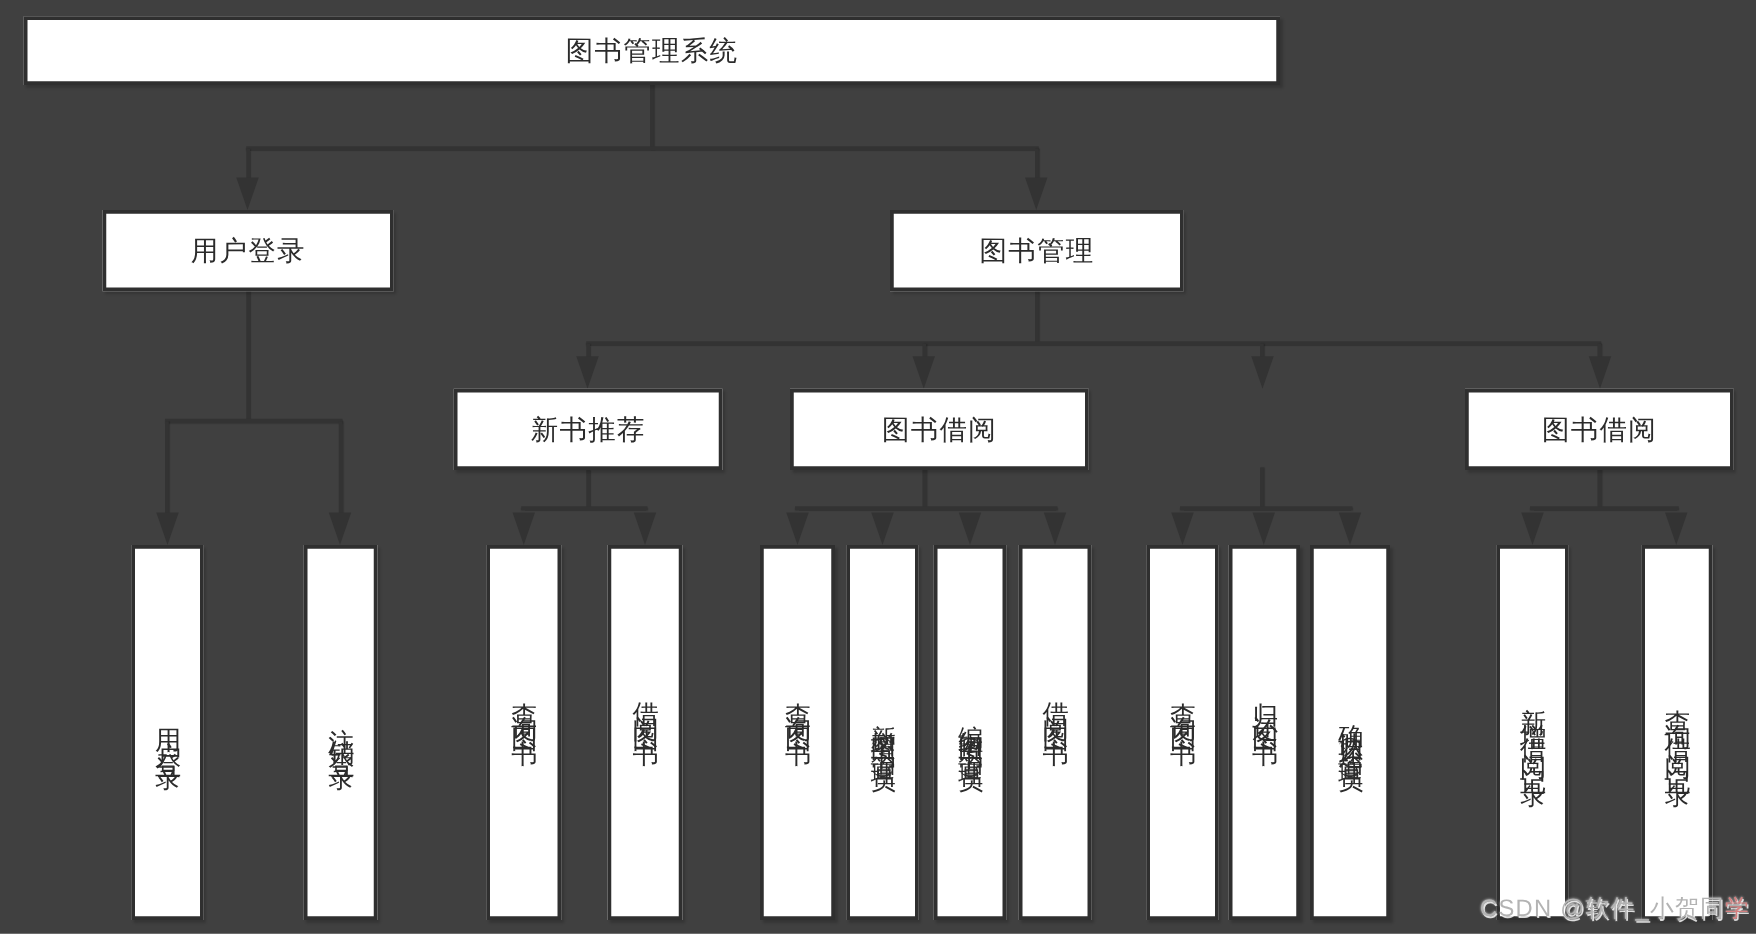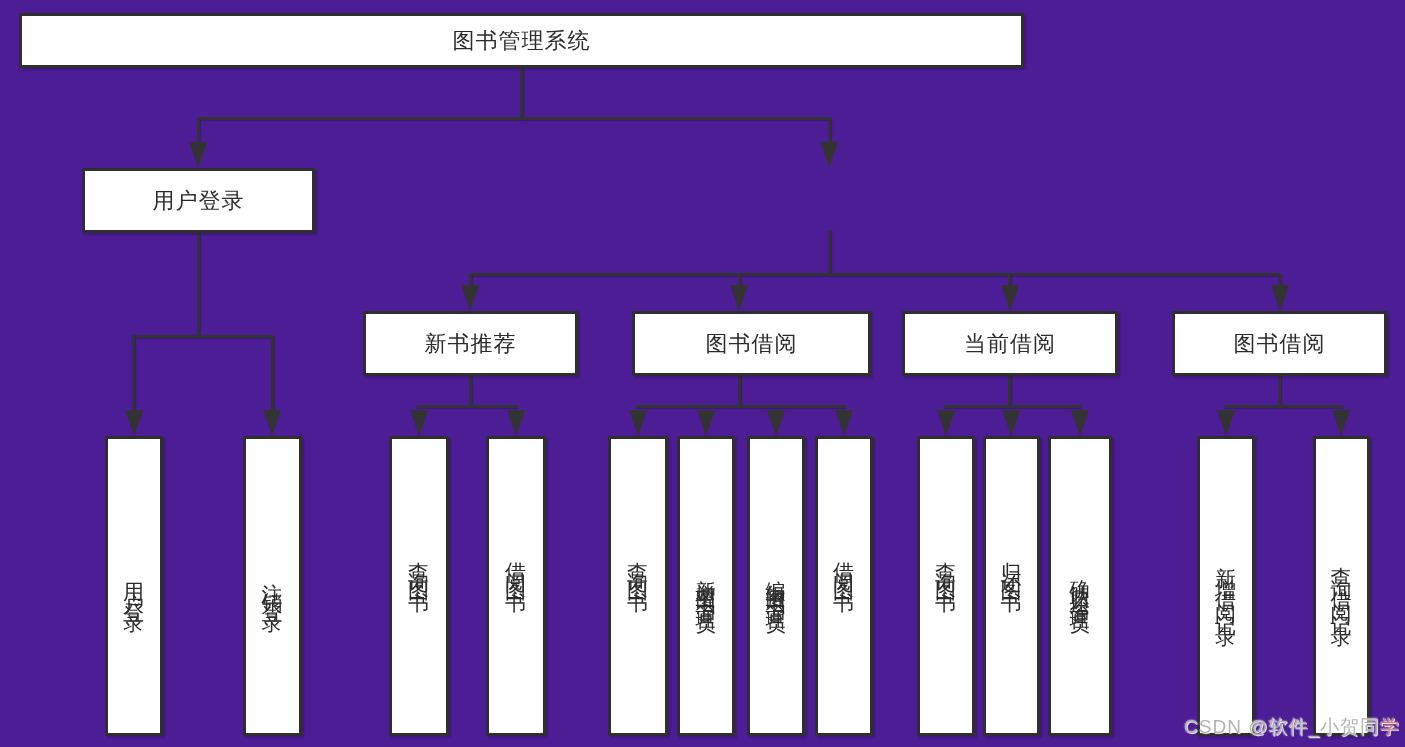--- a/index.html
+++ b/index.html
@@ -1,18 +1,18 @@
 <!DOCTYPE html>
 <html><head>
 <meta charset="utf-8">
 <style>
   html,body{margin:0;padding:0;background:#ffffff;}
   body{width:1405px;height:747px;position:relative;overflow:hidden;
        font-family:"Liberation Sans","DejaVu Sans",sans-serif;}
-  .canvas{position:absolute;left:0;top:0;width:1405px;height:747px;background:#4c1d95;}
+  .canvas{position:absolute;left:0;top:0;width:1405px;height:747px;background:#404040;}
 
   
   .box{position:absolute;background:#ffffff;border:3px solid #2f2f2f;box-sizing:border-box;
        display:flex;align-items:center;justify-content:center;
        box-shadow:2px 2px 2px rgba(0,0,0,0.18);}
   .hlabel{font-size:22px;color:#2b2b2b;letter-spacing:1px;white-space:nowrap;}
   .root .hlabel{font-size:22px;}
 
   
   .vbox{flex-direction:column;}
@@ -87,29 +87,29 @@
   <div class="arr" style="left:1217px;top:410px;"></div>
   <div class="arr" style="left:1332px;top:410px;"></div>
 
   <div class="box root" style="left:19px;top:13px;width:1005px;height:55px;">
     <span class="hlabel">图书管理系统</span>
   </div>
 
   <div class="box" style="left:82px;top:168px;width:233px;height:65px;">
     <span class="hlabel">用户登录</span>
   </div>
+  <div class="box" style="left:712px;top:168px;width:235px;height:65px;">
+    <span class="hlabel">图书管理</span>
+  </div>
 
   <div class="box" style="left:363px;top:311px;width:215px;height:65px;">
     <span class="hlabel">新书推荐</span>
   </div>
   <div class="box" style="left:632px;top:311px;width:239px;height:65px;">
     <span class="hlabel">图书借阅</span>
-  </div>
-  <div class="box" style="left:902px;top:311px;width:216px;height:65px;">
-    <span class="hlabel">当前借阅</span>
   </div>
   <div class="box" style="left:1172px;top:311px;width:215px;height:65px;">
     <span class="hlabel">图书借阅</span>
   </div>
 
   <div class="box vbox" style="left:105px;top:436px;width:58px;height:300px;">
     <span class="vlabel">用户登录</span>
   </div>
   <div class="box vbox" style="left:243px;top:436px;width:59px;height:300px;">
     <span class="vlabel">注销登录</span>

